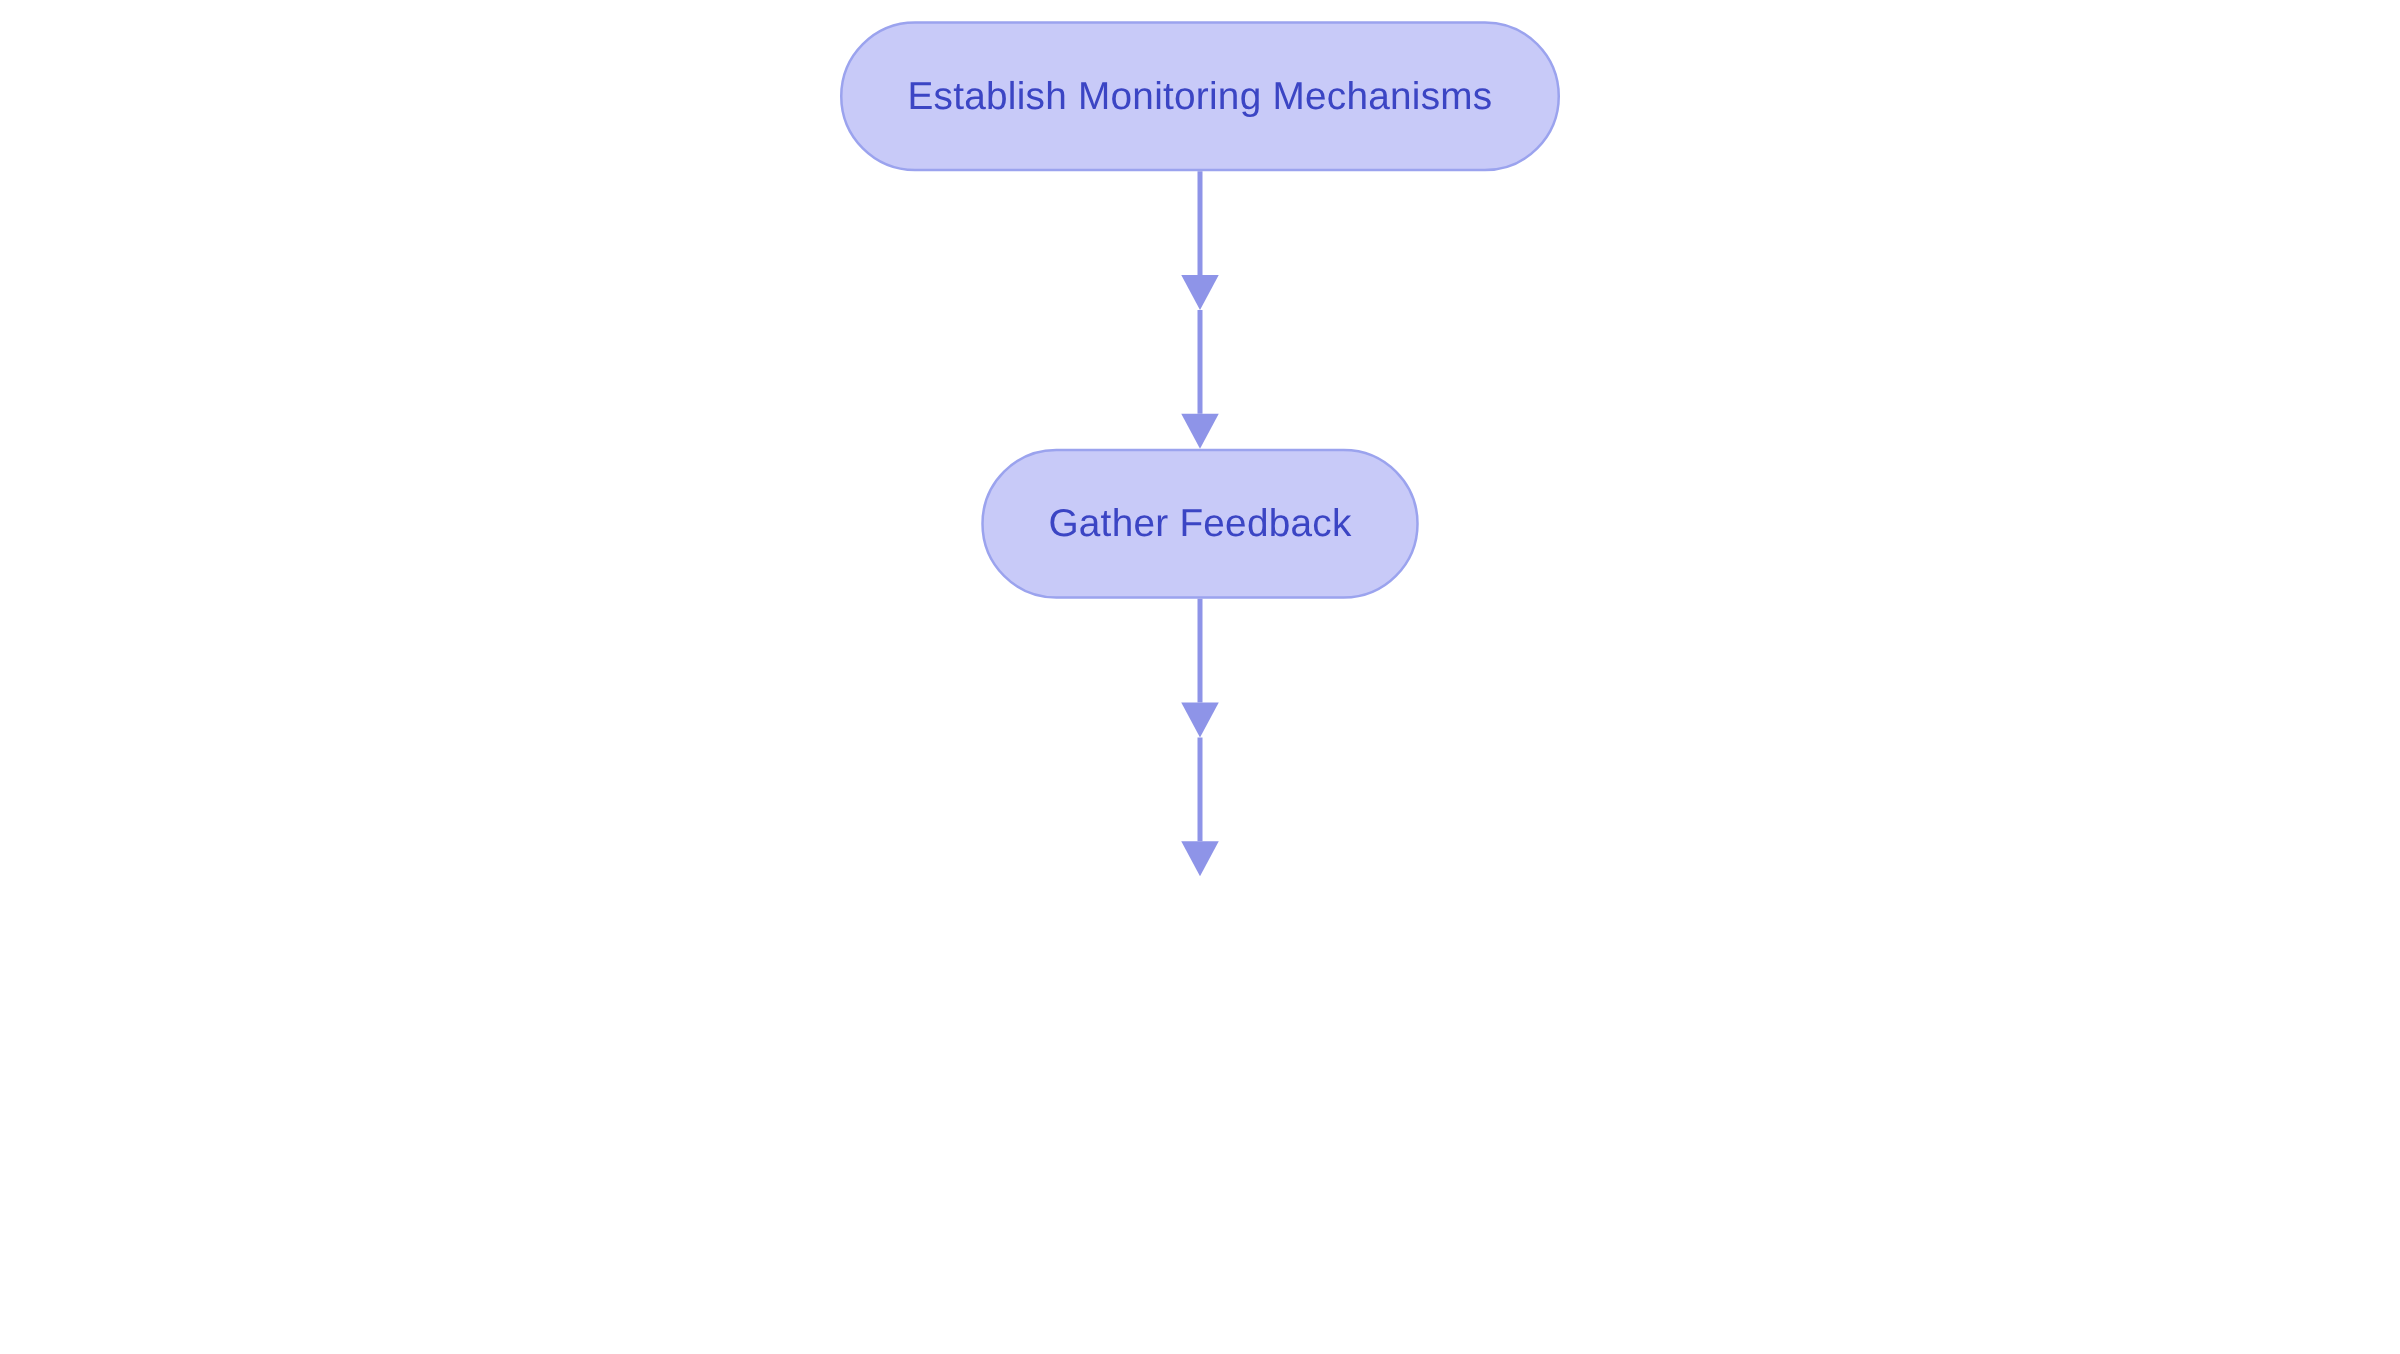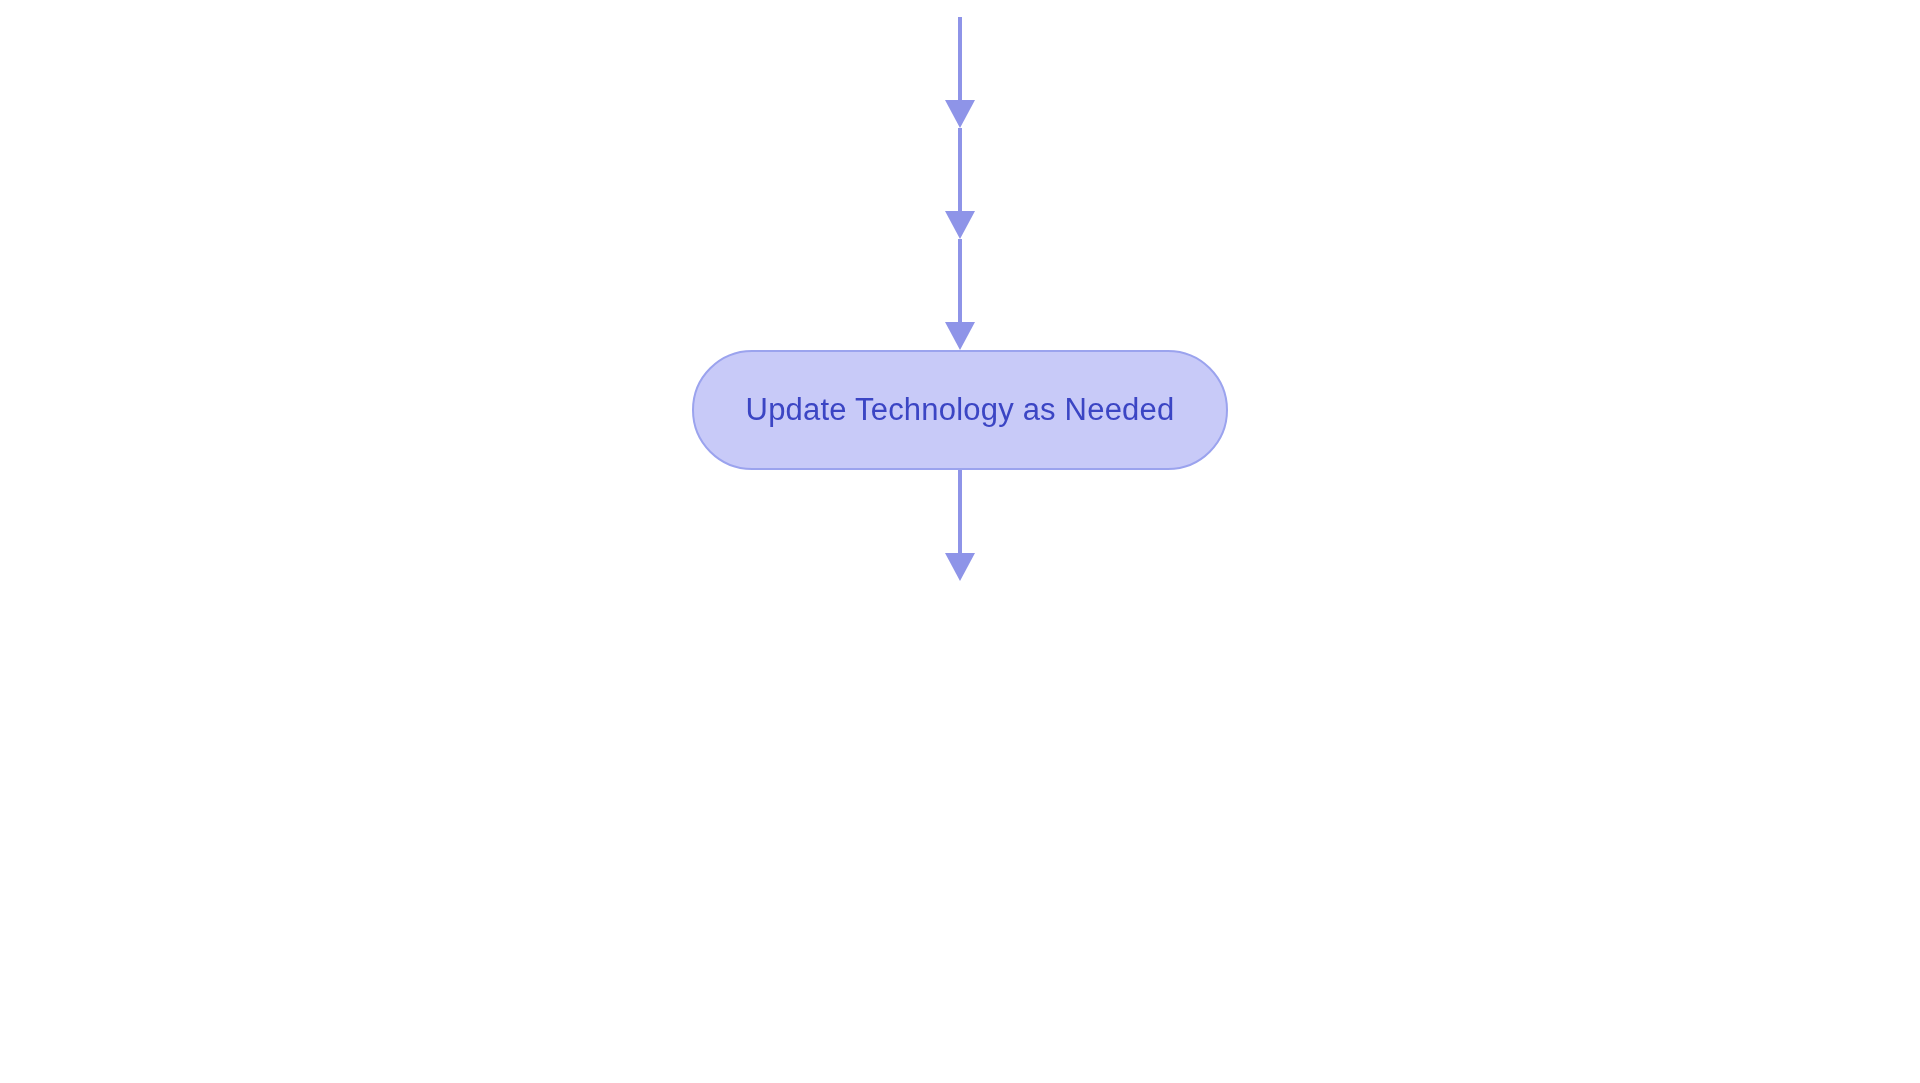--- a/index.html
+++ b/index.html
@@ -62,41 +62,44 @@
     border-left: 15px solid transparent;
     border-right: 15px solid transparent;
     border-top: 28px solid var(--arrow);
   }
 </style>
 </head>
 <body>
 
 <div class="canvas">
 
+  <div class="node">
+    <span class="node-label">Establish Monitoring Mechanisms</span>
+  </div>
+
+  <div class="connector">
+    <div class="arrow-shaft"></div>
+    <div class="arrow-head"></div>
+  </div>
+
+
+  <div class="connector">
+    <div class="arrow-shaft"></div>
+    <div class="arrow-head"></div>
+  </div>
+
+  <div class="node">
+    <span class="node-label">Gather Feedback</span>
+  </div>
 
   <div class="connector">
     <div class="arrow-shaft"></div>
     <div class="arrow-head"></div>
   </div>
 
 
   <div class="connector">
     <div class="arrow-shaft"></div>
     <div class="arrow-head"></div>
   </div>
 
 
-  <div class="connector">
-    <div class="arrow-shaft"></div>
-    <div class="arrow-head"></div>
-  </div>
-
-  <div class="node">
-    <span class="node-label">Update Technology as Needed</span>
-  </div>
-
-  <div class="connector">
-    <div class="arrow-shaft"></div>
-    <div class="arrow-head"></div>
-  </div>
-
-
 </div>
 
 </body></html>

